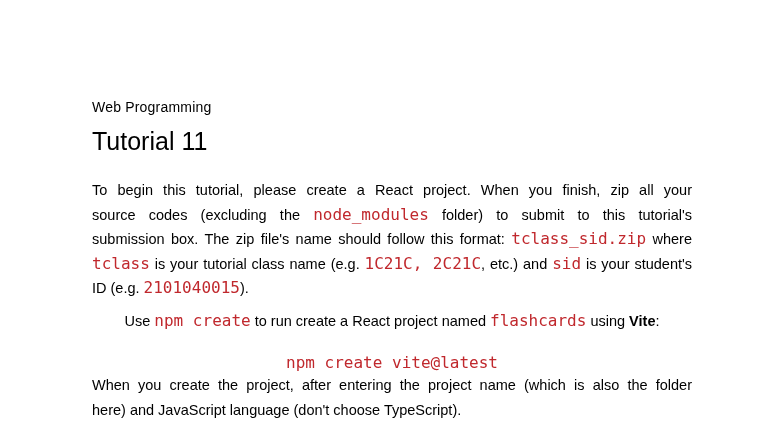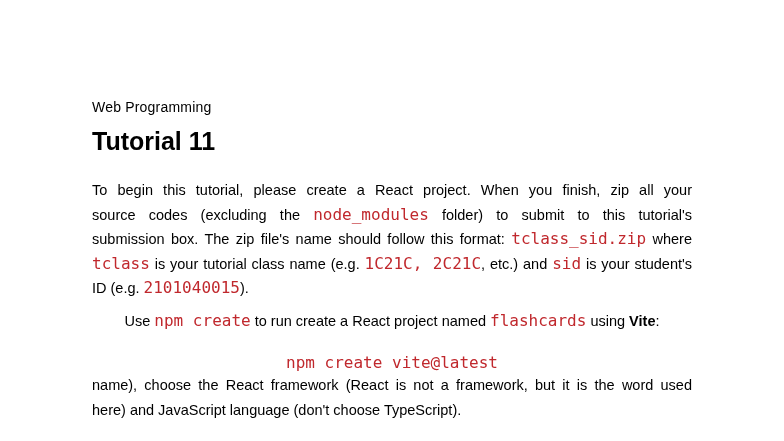--- a/index.html
+++ b/index.html
@@ -1,20 +1,20 @@
 <!DOCTYPE html>
 <html><head>
   <meta charset="utf-8">
   <style>
     html, body { margin: 0; padding: 0; background: #ffffff; }
     body { width: 784px; height: 441px; overflow: hidden; position: relative;
            font-family: "Liberation Sans", sans-serif; color: #000; }
     .page { position: absolute; left: 92px; top: 0; width: 600px; }
     .subtitle { position: absolute; top: 99px; left: 0; font-size: 14px; letter-spacing: 0.2px; white-space: nowrap; }
-    .title { position: absolute; top: 127px; left: 0; font-size: 25px; font-weight: bold; white-space: nowrap; }
+    .title { position: absolute; top: 127px; left: 0; font-size: 25px; font-weight: normal; white-space: nowrap; }
     .para { position: absolute; left: 0; width: 600px; font-size: 14.5px; line-height: 24.6px; text-align: justify; }
     .p1 { top: 178px; }
     .p2 { top: 309px; text-align: center; white-space: nowrap; }
     .cmd { position: absolute; top: 341px; left: 0; width: 600px; text-align: center; margin-top: 12px; }
     .p3 { top: 373px; }
     code { font-family: "DejaVu Sans Mono", monospace; font-size: 16px; color: #c0282d; }
     .line { display: block; text-align: justify; text-align-last: justify; white-space: nowrap; }
     .line.last { text-align-last: left; }
   </style>
 </head>
@@ -34,16 +34,16 @@
 
   <div class="para p2">
     <span>Use </span><code>npm create</code><span> to run create a React project named </span><code>flashcards</code><span> using </span><b>Vite</b><span>:</span>
   </div>
 
   <div class="cmd">
     <code>npm create vite@latest</code>
   </div>
 
   <div class="para p3">
-    <span class="line">name), choose the React framework (React is not a framework, but it is the word used</span>
+    <span class="line">When you create the project, after entering the project name (which is also the folder</span>
     <span class="line last">here) and JavaScript language (don't choose TypeScript).</span>
   </div>
 </div>
 
 </body></html>

